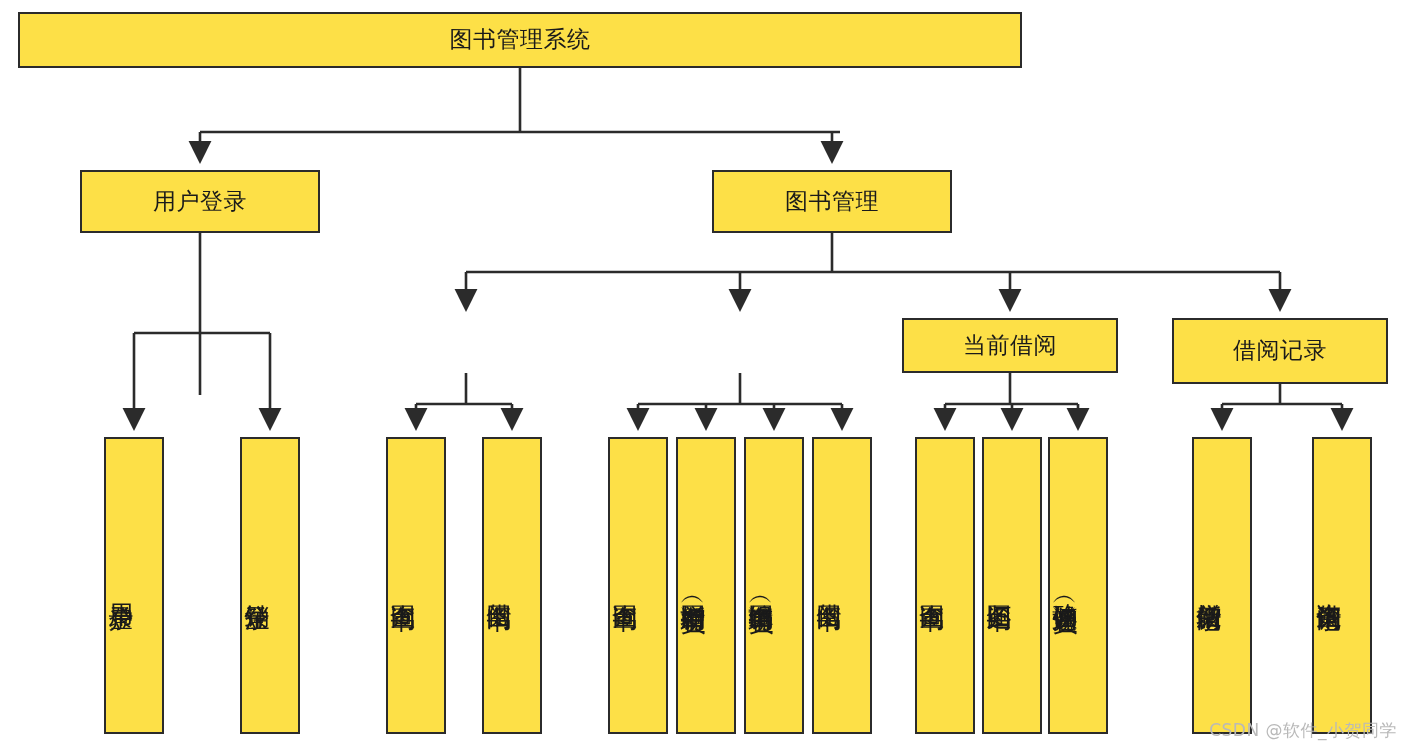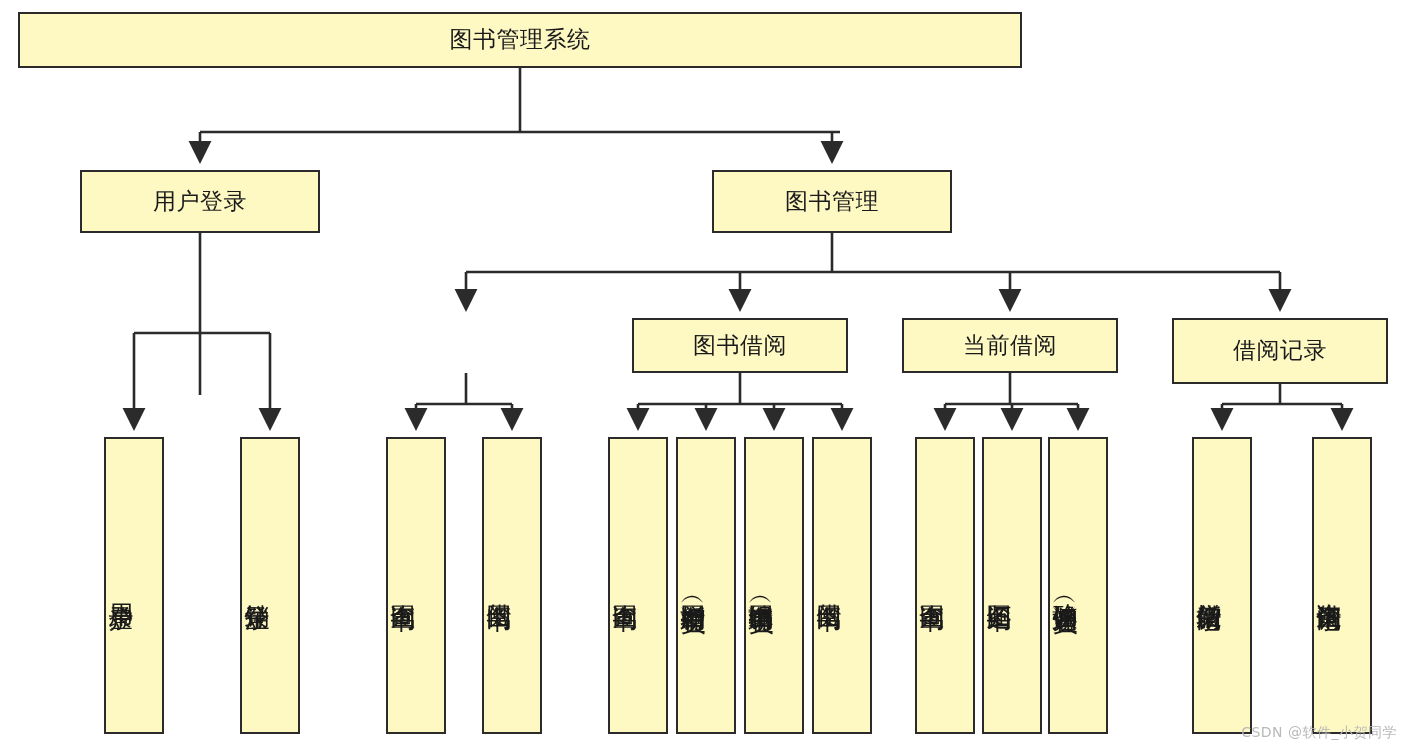--- a/index.html
+++ b/index.html
@@ -20,21 +20,21 @@
   #edges {
     position: absolute;
     left: 0;
     top: 0;
     width: 1405px;
     height: 747px;
   }
   .node {
     position: absolute;
     box-sizing: border-box;
-    background: #fef9c3;
+    background: #fde047;
     border: 2px solid #2b2b2b;
     display: flex;
     align-items: center;
     justify-content: center;
     color: #1a1a1a;
     font-family: Liberation Serif, serif;
   }
   .node-h .label {
     font-size: 23px;
     line-height: 1.1;
@@ -57,21 +57,21 @@
   .node-v.center .label {
     margin: auto 0;
   }
   .node-v.top .label {
     margin-top: 6px;
   }
   .watermark {
     position: absolute;
     right: 8px;
     bottom: 5px;
-    font-size: 14px;
+    font-size: 17px;
     color: #b9b9b9;
     white-space: nowrap;
     letter-spacing: 0.5px;
   }
 </style>
 </head>
 <body>
 
 <div id="canvas">
 
@@ -129,23 +129,20 @@
     <span class="label">图书管理系统</span>
   </div>
 
   <div class="node node-h" style="left:80px; top:170px; width:240px; height:63px;">
     <span class="label">用户登录</span>
   </div>
   <div class="node node-h" style="left:712px; top:170px; width:240px; height:63px;">
     <span class="label">图书管理</span>
   </div>
 
-  <div class="node node-h" style="left:632px; top:318px; width:216px; height:55px;">
-    <span class="label">图书借阅</span>
-  </div>
   <div class="node node-h" style="left:902px; top:318px; width:216px; height:55px;">
     <span class="label">当前借阅</span>
   </div>
   <div class="node node-h" style="left:1172px; top:318px; width:216px; height:66px;">
     <span class="label">借阅记录</span>
   </div>
 
   <div class="node node-v center" style="left:104px; top:437px; width:60px; height:297px;">
     <span class="label">用户登录</span>
   </div>

